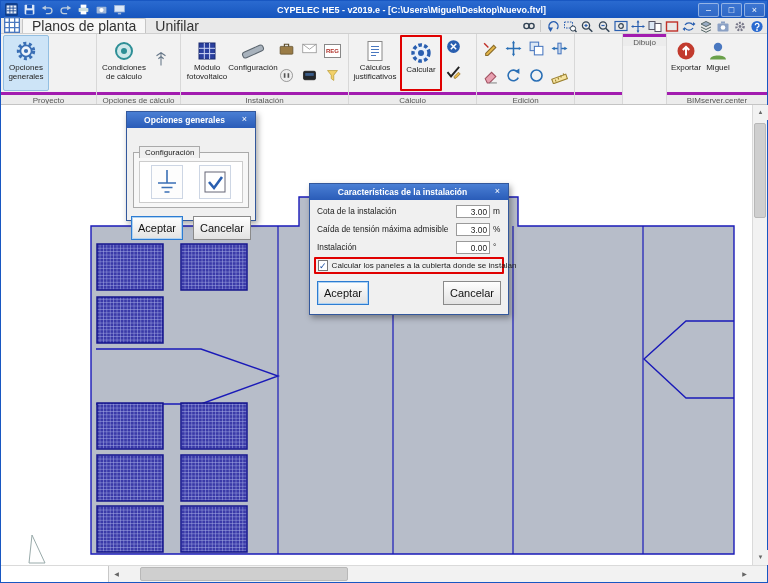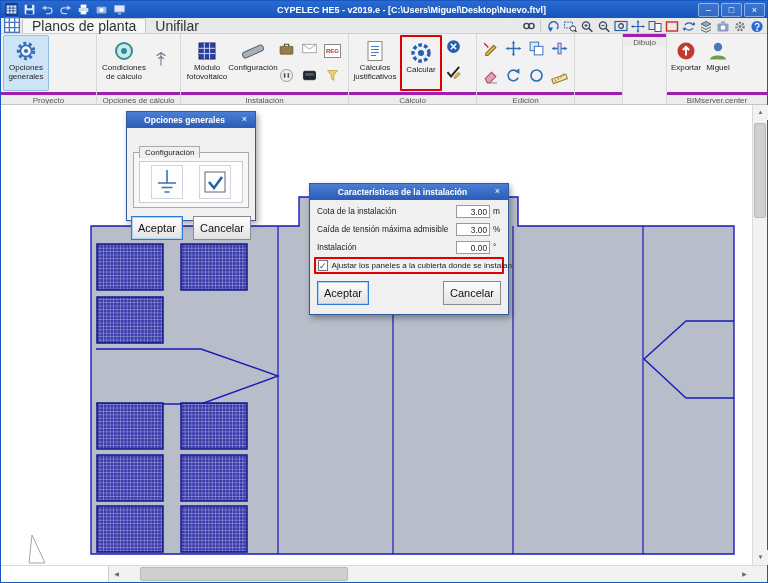--- a/index.html
+++ b/index.html
@@ -530,21 +530,21 @@
         <span class="dval">3.00</span>
         <span class="dunit">%</span>
       </div>
       <div class="drow">
         <span class="dlabel">Instalación</span>
         <span class="dval">0.00</span>
         <span class="dunit">°</span>
       </div>
       <div class="dcheckrow">
         <span class="cbox">✓</span>
-        <span class="cblabel">Ajustar los paneles a la cubierta donde se instalan</span>
+        <span class="cblabel">Calcular los paneles a la cubierta donde se instalan</span>
       </div>
       <div class="dbtns2">
         <button class="btn primary">Aceptar</button>
         <button class="btn">Cancelar</button>
       </div>
     </div>
   </div>
 
   <div class="vscroll">
     <div class="sarr" style="top:0">▲</div>

